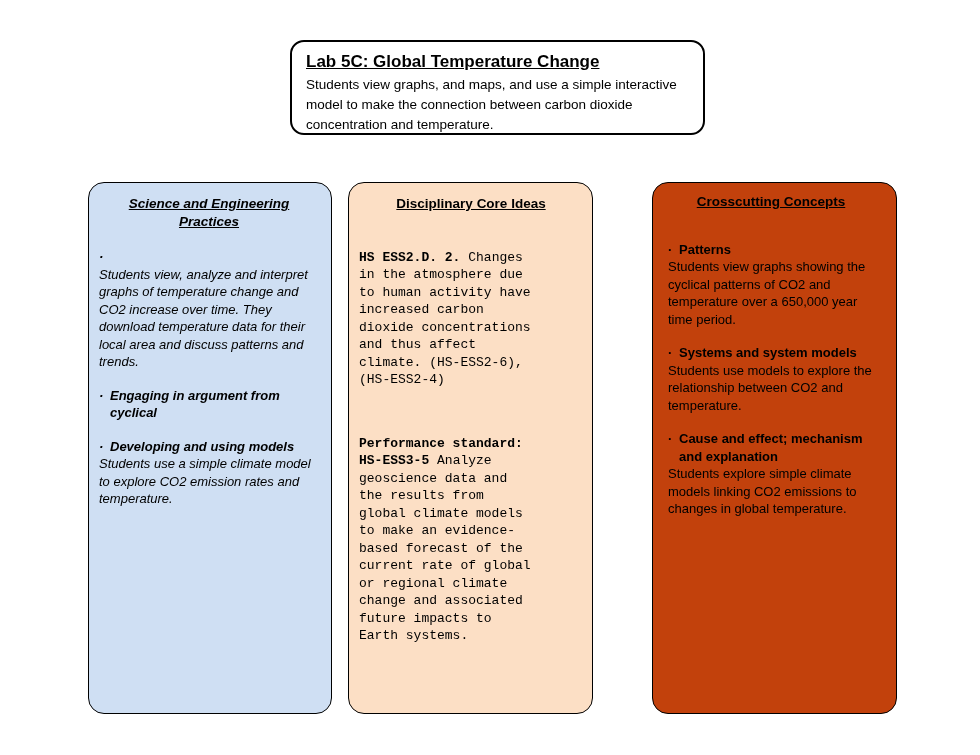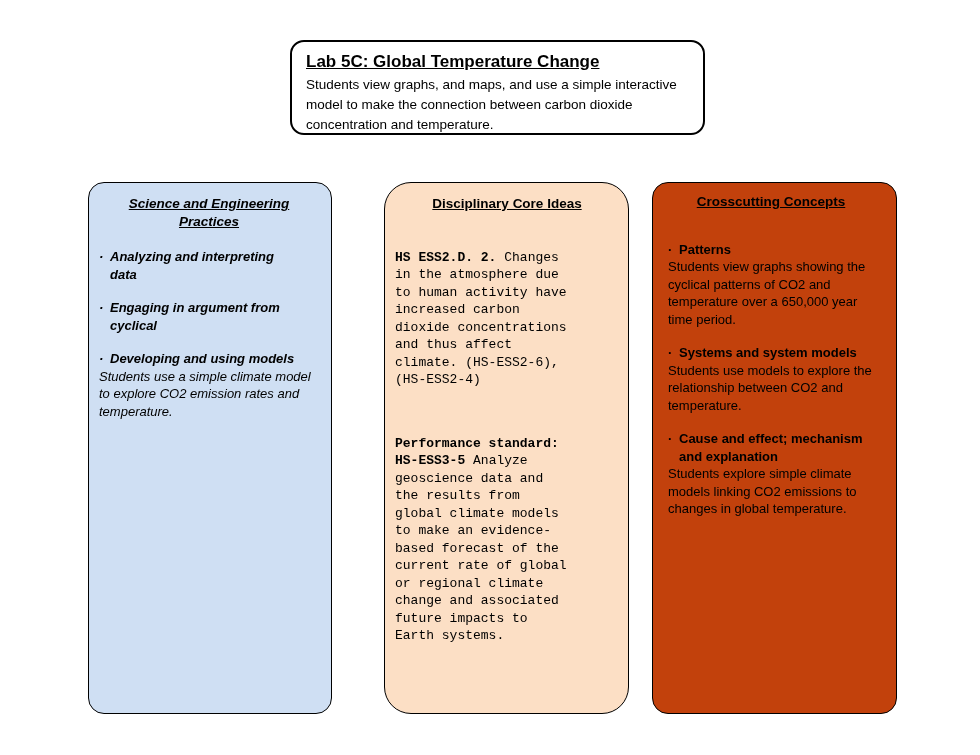--- a/index.html
+++ b/index.html
@@ -41,21 +41,21 @@
     position: absolute;
     top: 182px;
     height: 532px;
     box-sizing: border-box;
     border: 1.6px solid #000000;
     border-radius: 16px;
     font-size: 13px;
     line-height: 17.5px;
   }
   .col-blue   { left: 88px;  width: 244px; background: #cfdff3; padding: 12px 12px 12px 10px; font-style: italic; }
-  .col-orange { left: 384px; width: 245px; background: #fcdfc5; padding: 12px 58px 12px 10px; border-radius: 27px; }
+  .col-orange { left: 348px; width: 245px; background: #fcdfc5; padding: 12px 58px 12px 10px; }
   .col-green  { left: 652px; width: 245px; background: #c2410c; padding: 10px 22px 12px 15px; }
 
   .col-header {
     font-weight: bold;
     text-decoration: underline;
     text-align: center;
     font-size: 13.5px;
     line-height: 17.5px;
   }
   .col-blue .col-header   { margin-bottom: 18px; }
@@ -81,22 +81,22 @@
     <h1>Lab 5C: Global Temperature Change</h1>
     <p>Students view graphs, and maps, and use a simple interactive model to make the connection between carbon dioxide concentration and temperature.</p>
   </div>
 
   <div class="col col-blue">
     <div class="col-header">Science and Engineering Practices</div>
 
     <div class="sec">
       <div class="sec-head">
         <span class="bullet">·</span>
-        <span class="sec-head-text">Analyzing and interpreting data</span>
       </div>
+      <p class="sec-body">Students view, analyze and interpret graphs of temperature change and CO2 increase over time. They download temperature data for their local area and discuss patterns and trends.</p>
     </div>
 
     <div class="sec">
       <div class="sec-head">
         <span class="bullet">·</span>
         <span class="sec-head-text">Engaging in argument from cyclical</span>
       </div>
     </div>
 
     <div class="sec">

